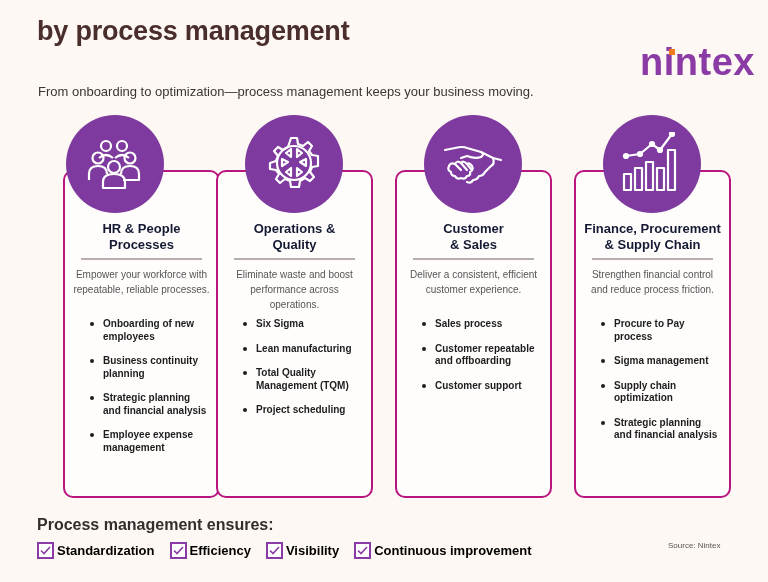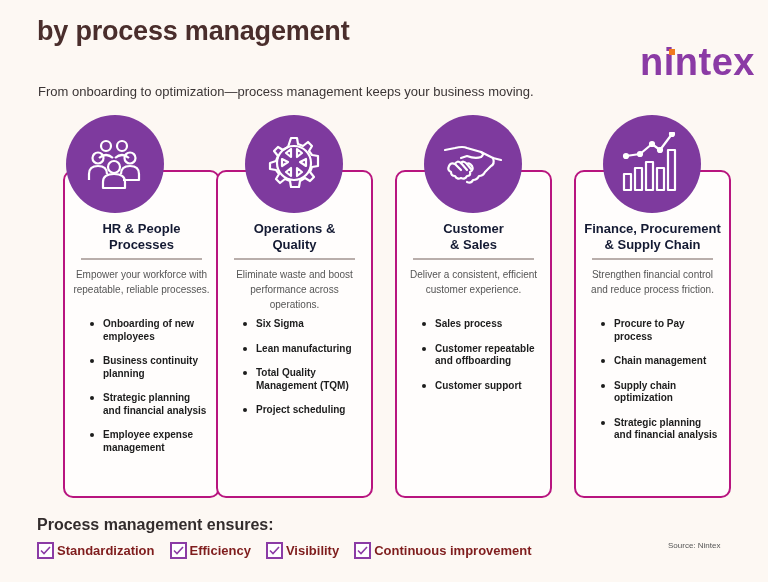--- a/index.html
+++ b/index.html
@@ -77,21 +77,21 @@
     display: flex; align-items: center;
   }
   .check {
     display: flex; align-items: center; margin-right: 15px;
   }
   .box {
     width: 17px; height: 17px; border: 2px solid #8b3ba5;
     display: flex; align-items: center; justify-content: center;
     margin-right: 3px; background: #fff;
   }
-  .check-label { font-size: 13px; font-weight: bold; color: #7f1d1d; }
+  .check-label { font-size: 13px; font-weight: bold; color: #000000; }
 </style>
 </head>
 <body>
 
 <div class="title">
   <div>by process management</div>
 </div>
 <div class="subtitle">From onboarding to optimization—process management keeps your business moving.</div>
 
 <div class="logo">
@@ -180,21 +180,21 @@
 
 <div class="card" style="left:574px;">
   <div class="card-title">
     <div>Finance, Procurement</div>
     <div>&amp; Supply Chain</div>
   </div>
   <div class="divider"></div>
   <div class="card-desc">Strengthen financial control and reduce process friction.</div>
   <ul class="card-list">
     <li>Procure to Pay process</li>
-    <li>Chain management</li>
+    <li>Sigma management</li>
     <li>Supply chain optimization</li>
     <li>Strategic planning and financial analysis</li>
   </ul>
 </div>
 <div class="circle" style="left:603px;">
   <svg width="64" height="64" viewBox="0 0 64 64" fill="none" stroke="#fff" stroke-width="2.2" stroke-linejoin="round">
     <polyline points="6,24 20,22 32,12 40,18 52,2"></polyline>
     <circle cx="6" cy="24" r="2" fill="#fff"></circle>
       <circle cx="20" cy="22" r="2" fill="#fff"></circle>
     <circle cx="32" cy="12" r="2" fill="#fff"></circle>

